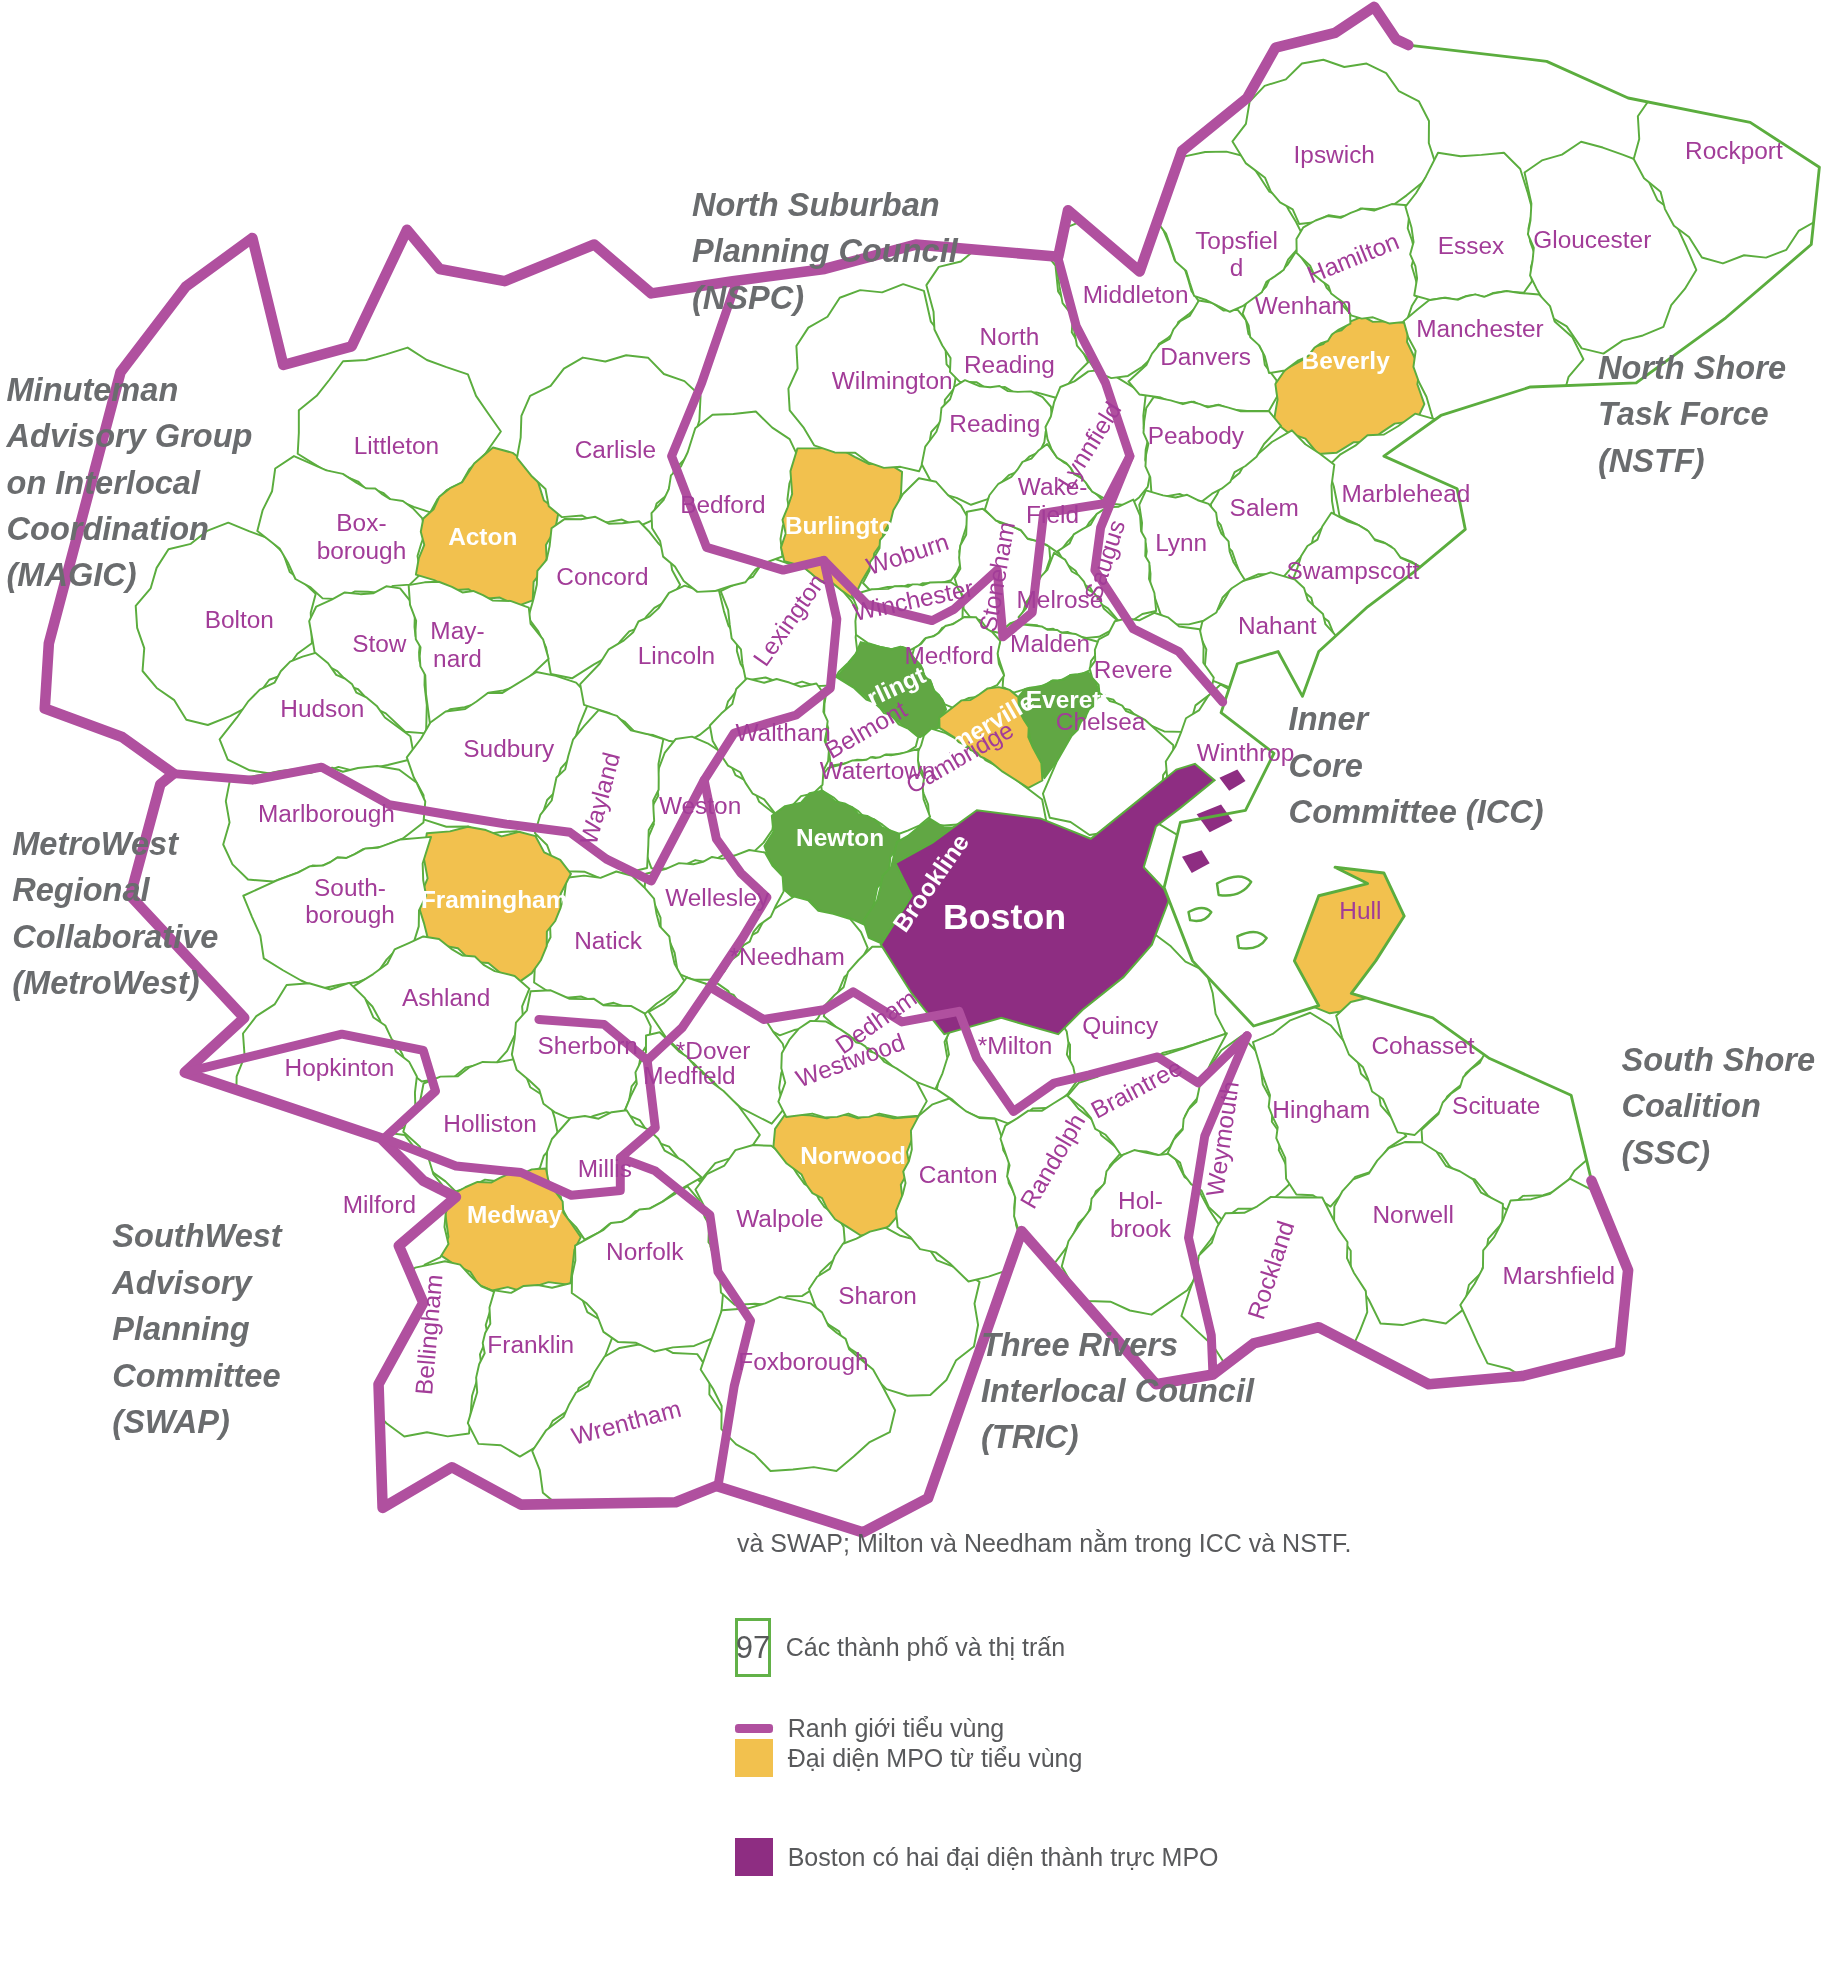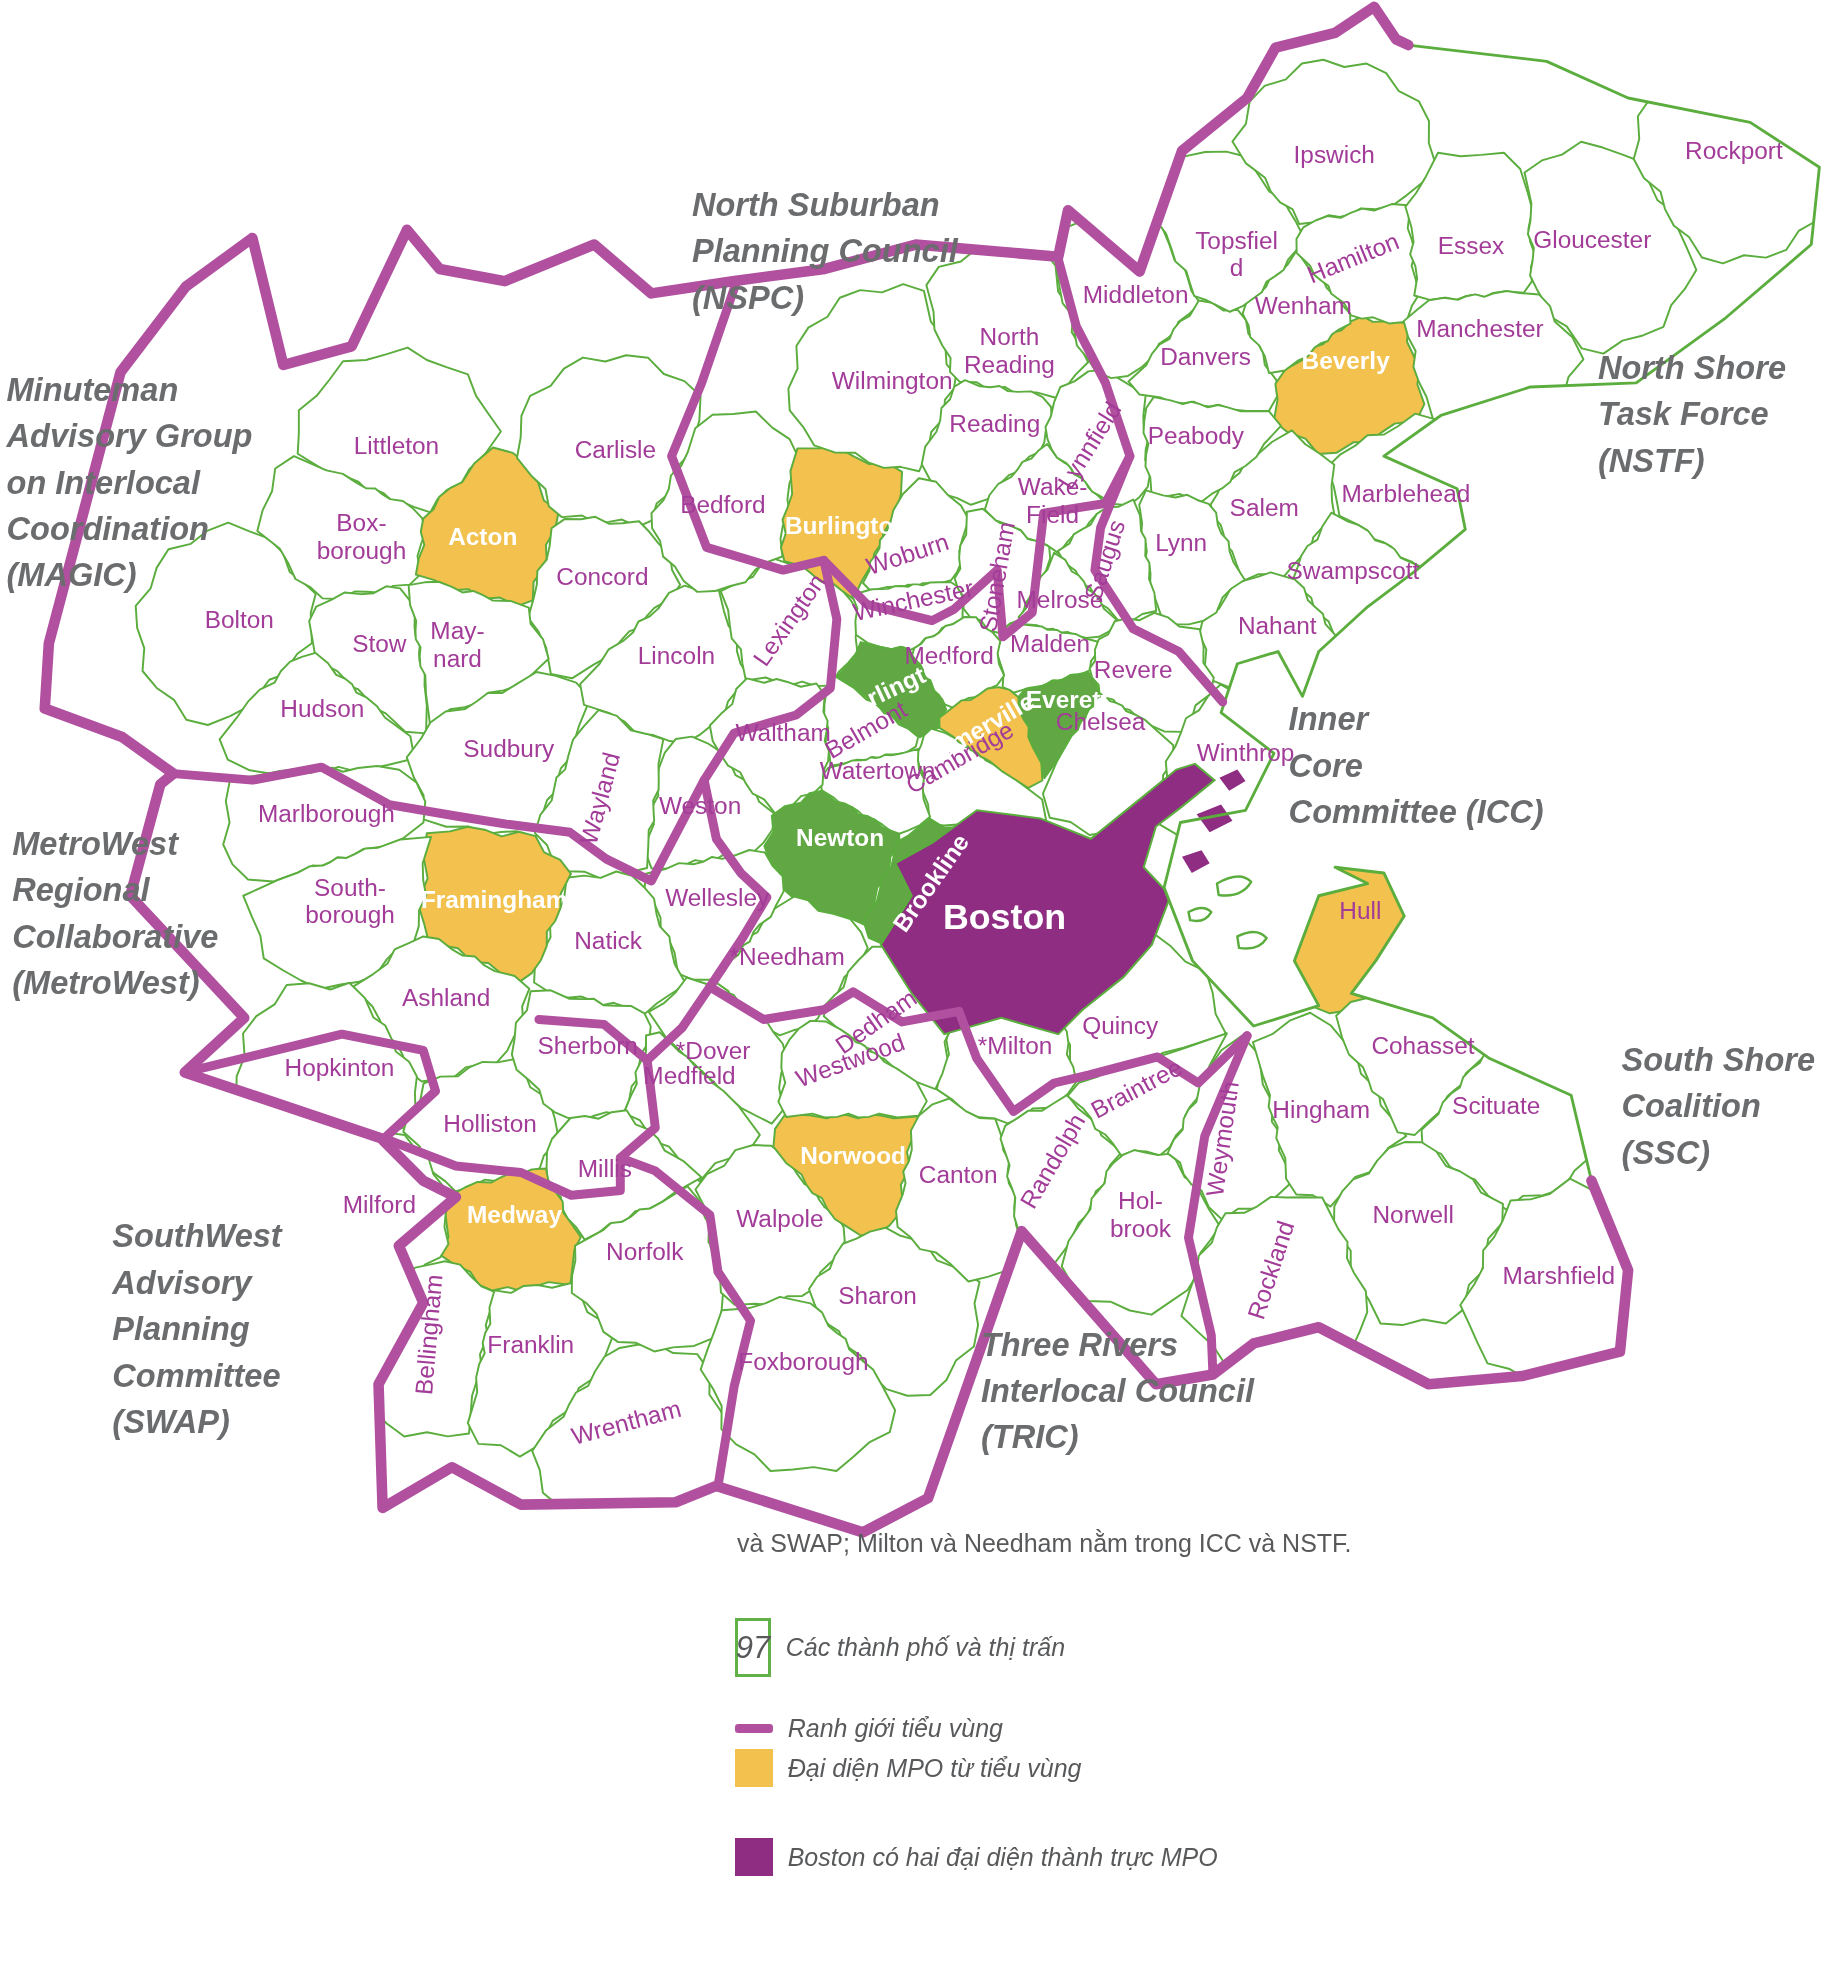--- a/index.html
+++ b/index.html
@@ -1,19 +1,19 @@
 <!DOCTYPE html>
 <html style="font-size:13px"><head>
 <meta charset="utf-8">
 <style>
   html,body{margin:0;padding:0;background:#ffffff;font-family:"Liberation Sans",sans-serif;}
   .stage{position:relative;width:1843px;height:1982px;overflow:hidden;background:#ffffff;}
   .stage svg{position:absolute;left:0;top:0;font-family:"Liberation Sans",sans-serif;}
   .footnote{position:absolute;left:737px;top:1527px;width:855px;font-size:25px;line-height:33px;}
-  .legend{position:absolute;left:735px;top:1618px;width:668px;height:301px;font-style:italic;}
+  .legend{position:absolute;left:735px;top:1618px;width:668px;height:301px;}
   .legend-row{position:absolute;left:0;display:flex;align-items:center;gap:14.7px;}
   .count-box{width:36px;height:59px;border:3.3px solid #62B148;display:flex;align-items:center;justify-content:center;
              font-size:31px;box-sizing:border-box;}
   .swatch{width:38px;height:38px;flex:0 0 38px;}
   .line-swatch{width:38px;height:9px;flex:0 0 38px;border-radius:3.3px;}
   .legend-label{font-size:25px;}
 </style>
 </head>
 <body>
 
@@ -274,21 +274,21 @@
     <div class="legend-row" style="top:0px;">
       <span class="count-box" style="color: rgb(88, 89, 91);">
         <span>97</span>
       </span>
       <span class="legend-label" style="color: rgb(88, 89, 91);">Các thành phố và thị trấn</span>
     </div>
     <div class="legend-row" style="top:96px;">
       <span class="line-swatch" style="background-color: rgb(176, 80, 159);"></span>
       <span class="legend-label" style="color: rgb(88, 89, 91);">Ranh giới tiểu vùng</span>
     </div>
-    <div class="legend-row" style="top:121px;margin-top:10px;">
+    <div class="legend-row" style="top:121px;">
       <span class="swatch" style="background-color: rgb(242, 193, 78);"></span>
       <span class="legend-label" style="color: rgb(88, 89, 91);">Đại diện MPO từ tiểu vùng</span>
     </div>
     <div class="legend-row" style="top:220px;">
       <span class="swatch" style="background-color: rgb(142, 45, 130);"></span>
       <span class="legend-label" style="color: rgb(88, 89, 91);">Boston có hai đại diện thành trực MPO</span>
     </div>
   </div>
 
 </div>

